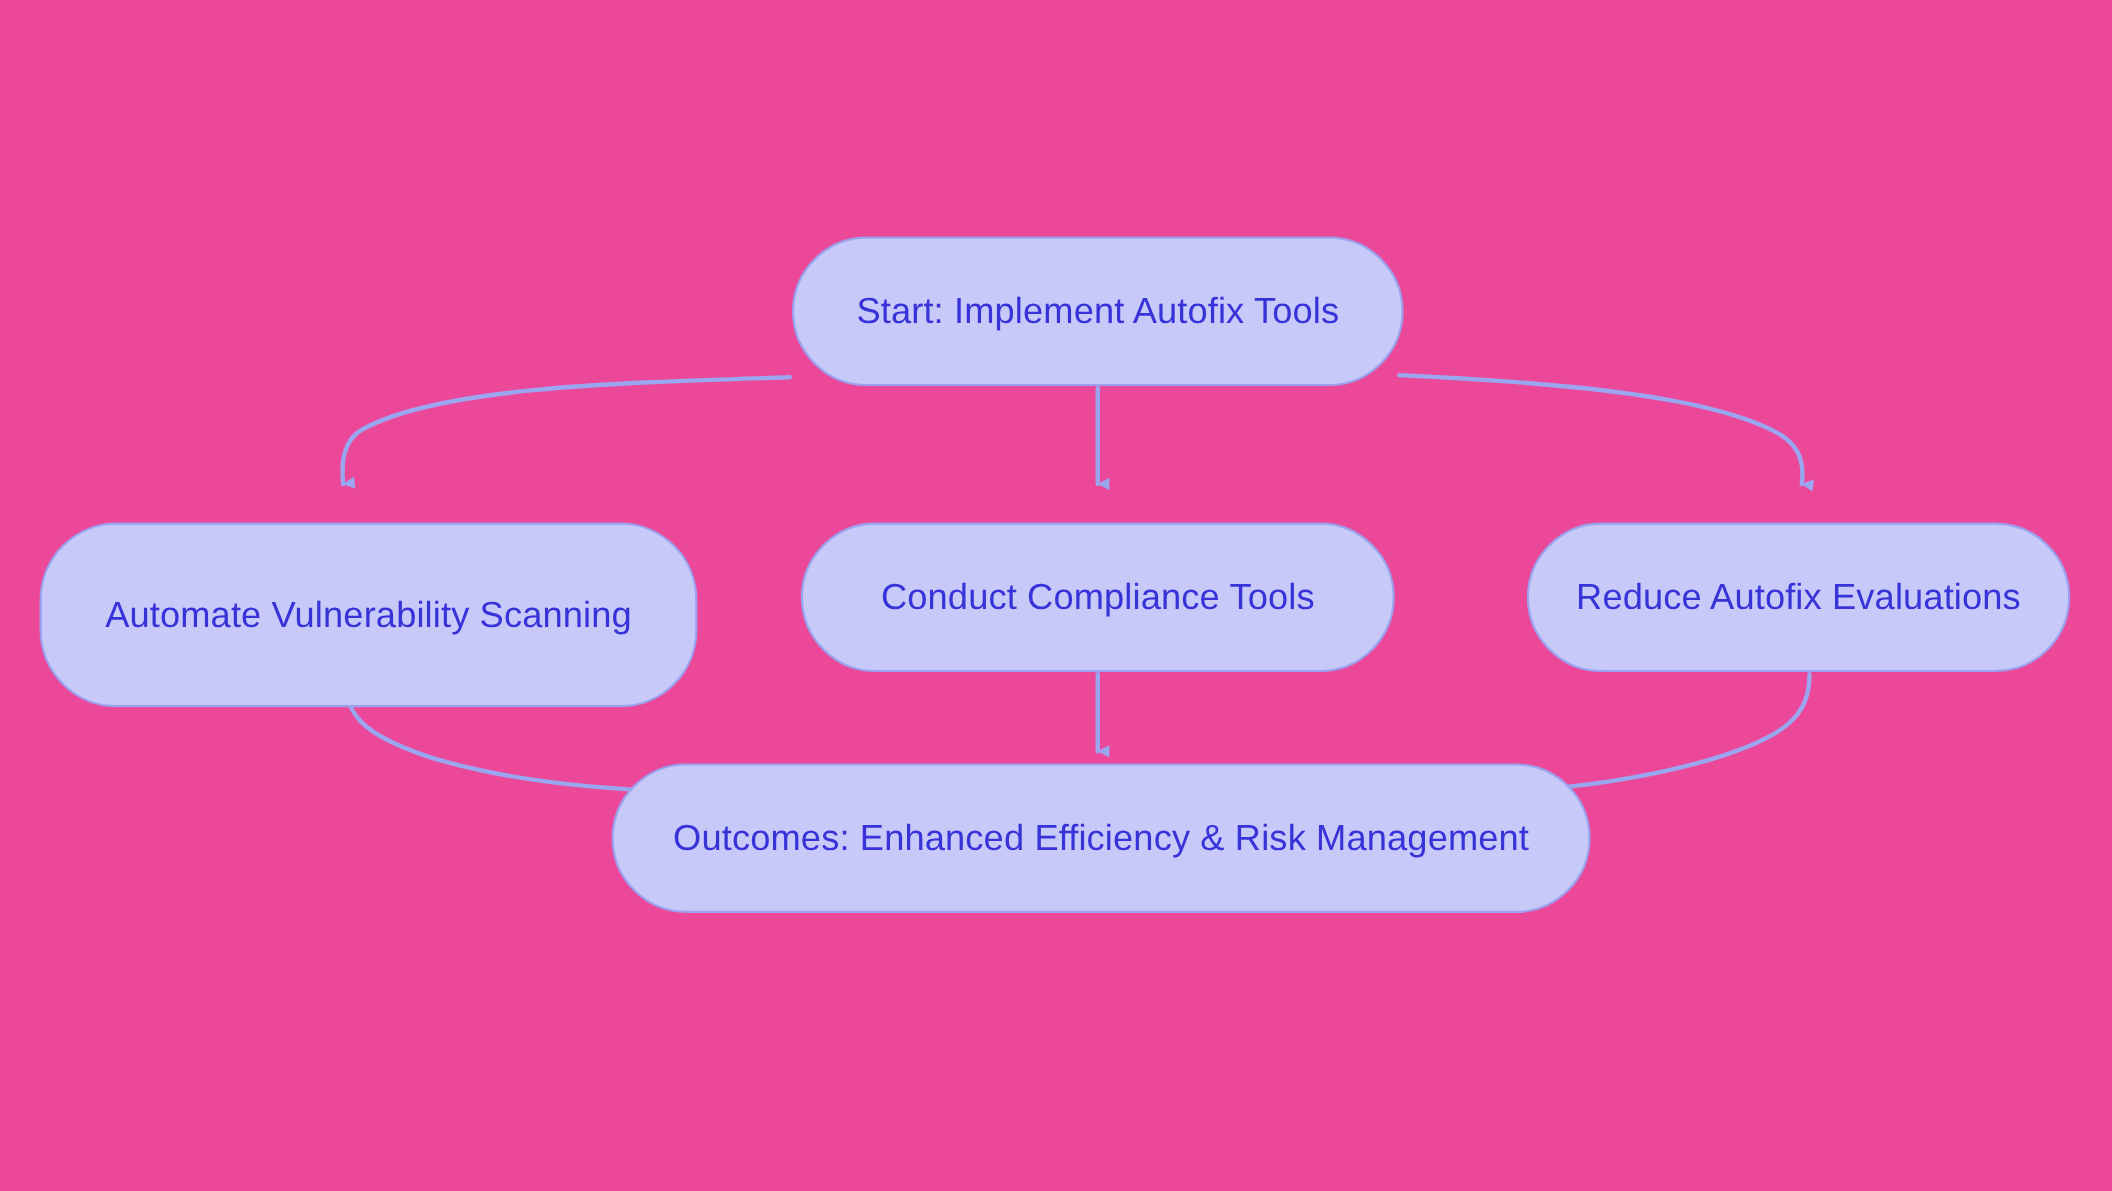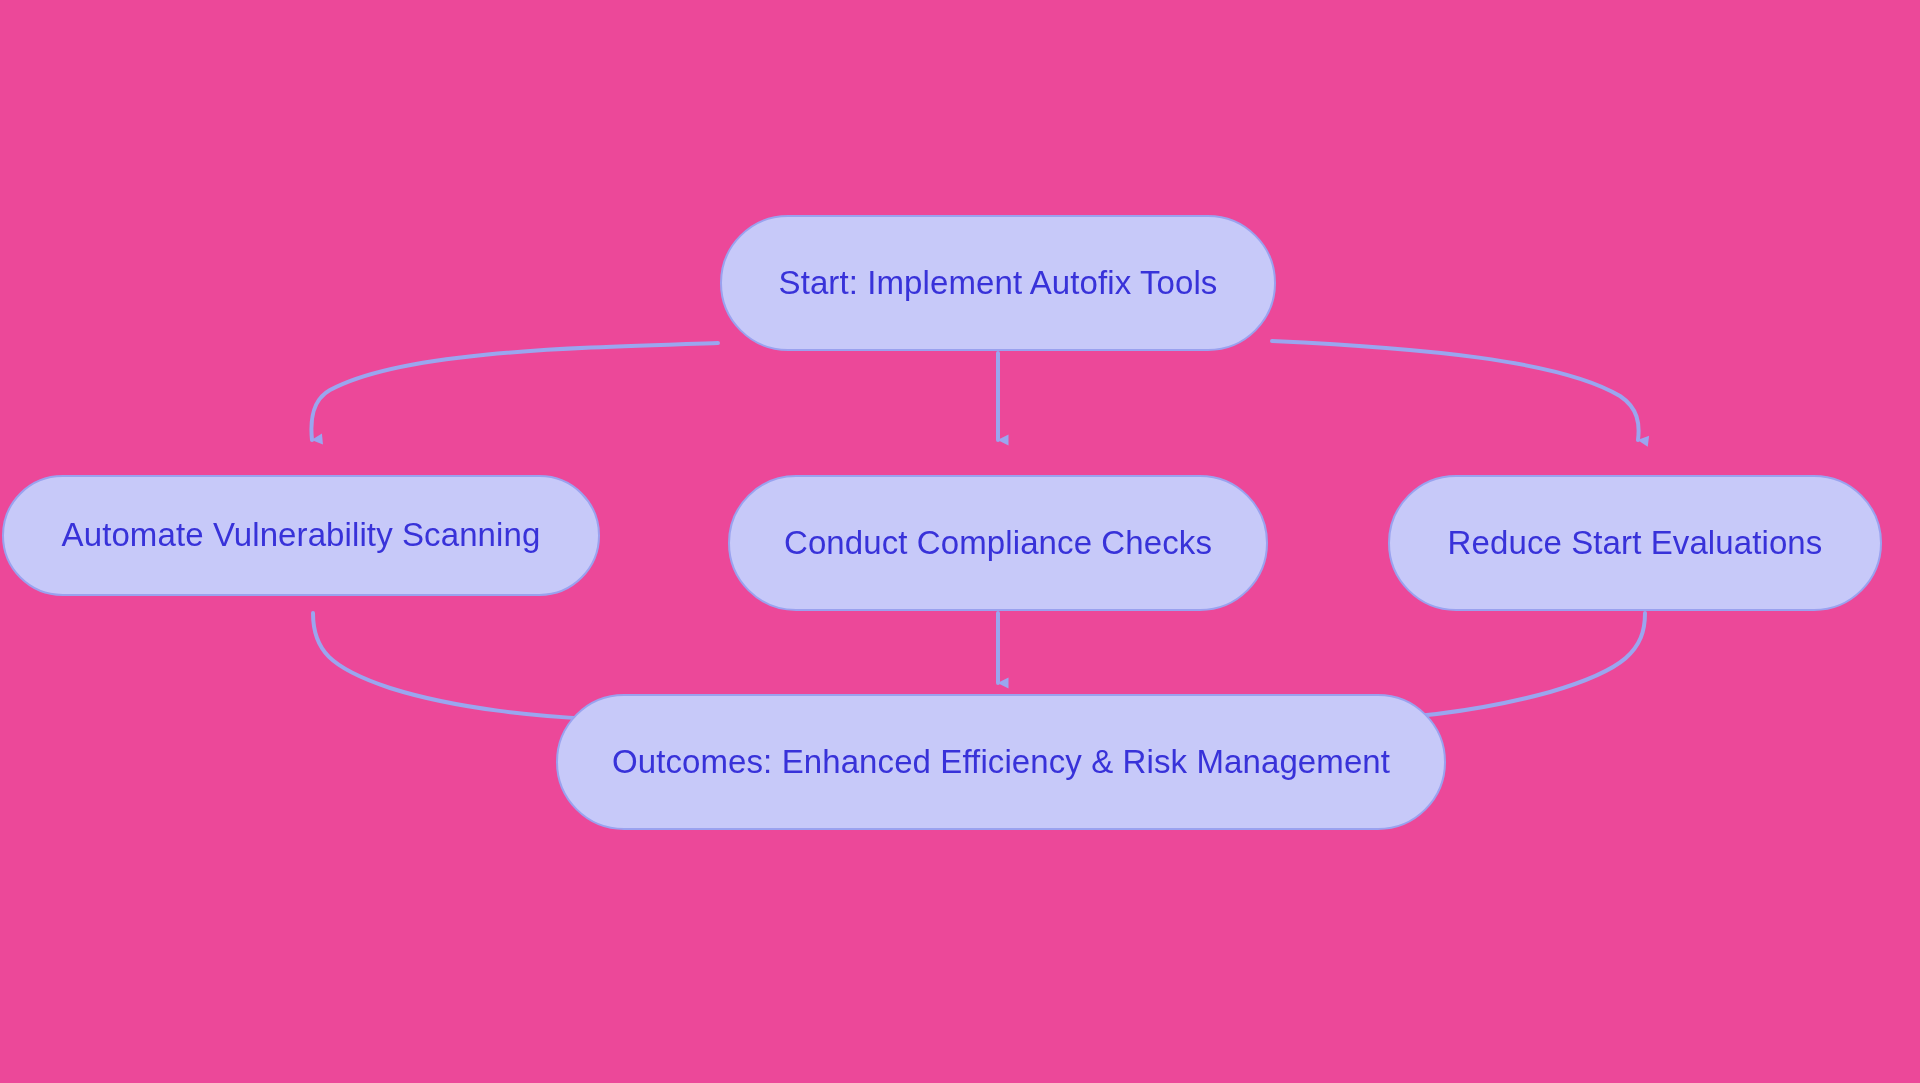--- a/index.html
+++ b/index.html
@@ -40,21 +40,21 @@
     font-weight: 400;
     letter-spacing: 0.1px;
     white-space: nowrap;
   }
   .node-label {
     color: #3832d9;
     font-size: 33px;
     line-height: 1.1;
   }
   #node-start      { left: 720px;  top: 215px; width: 556px; height: 136px; }
-  #node-scanning   { left: 2px;   top: 475px; width: 598px; height: 121px; }
+  #node-scanning   { left: 36px;   top: 475px; width: 598px; height: 168px; }
   #node-compliance { left: 728px;  top: 475px; width: 540px; height: 136px; }
   #node-manual     { left: 1388px; top: 475px; width: 494px; height: 136px; }
   #node-outcomes   { left: 556px;  top: 694px; width: 890px; height: 136px; }
 </style>
 </head>
 <body>
 
 <div id="flowchart-canvas">
 
   <svg id="edge-layer" viewBox="0 0 1920 1083" width="1920" height="1083" xmlns="http://www.w3.org/2000/svg">
@@ -79,24 +79,24 @@
 
   <div class="node" id="node-start">
     <span class="node-label">Start: Implement Autofix Tools</span>
   </div>
 
   <div class="node" id="node-scanning">
     <span class="node-label">Automate Vulnerability Scanning</span>
   </div>
 
   <div class="node" id="node-compliance">
-    <span class="node-label">Conduct Compliance Checks</span>
+    <span class="node-label">Conduct Compliance Tools</span>
   </div>
 
   <div class="node" id="node-manual">
-    <span class="node-label">Reduce Start Evaluations</span>
+    <span class="node-label">Reduce Autofix Evaluations</span>
   </div>
 
   <div class="node" id="node-outcomes">
     <span class="node-label">Outcomes: Enhanced Efficiency &amp; Risk Management</span>
   </div>
 
 </div>
 
 </body></html>

